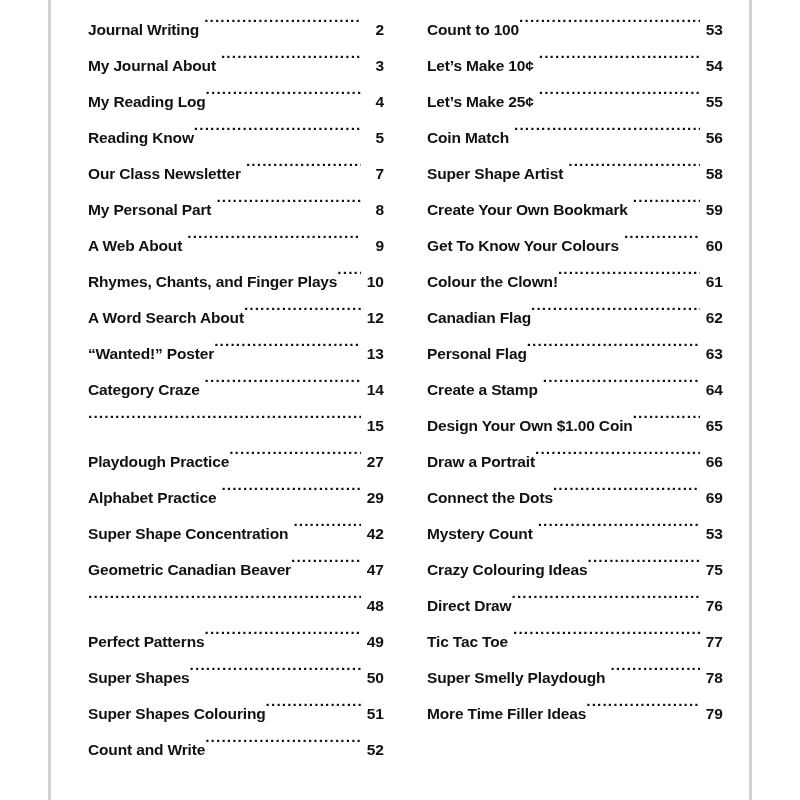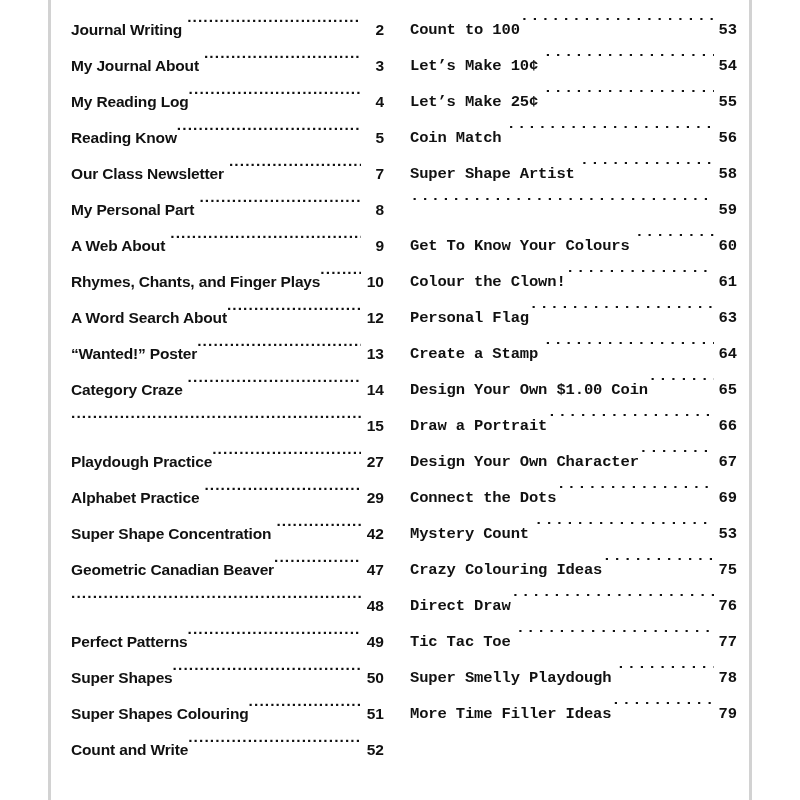--- a/index.html
+++ b/index.html
@@ -42,32 +42,32 @@
   }
   .toc-column.col-left {
     width: 348px;
     padding-left: 19px;
     padding-right: 16px;
     box-sizing: border-box;
   }
   .toc-column.col-right {
     width: 349px;
     padding-left: 10px;
-    padding-right: 12px;
+    padding-right: 26px;
     box-sizing: border-box;
-    font-family: Liberation Mono, monospace;
   }
 
   .toc-entry {
     display: flex;
     align-items: baseline;
     height: 36px;
     line-height: 36px;
     white-space: nowrap;
     overflow: hidden;
+    margin-left: 17px;
   }
   .toc-title {
     font-size: 15.5px;
     font-weight: bold;
     color: #111111;
     letter-spacing: -0.15px;
     flex: 0 0 auto;
   }
   .toc-leader {
     flex: 1 1 auto;
@@ -235,57 +235,58 @@
           <span class="toc-title">Coin Match</span>
           <span class="toc-leader"></span>
           <span class="toc-page">56</span>
         </div>
         <div class="toc-entry gap">
           <span class="toc-title">Super Shape Artist</span>
           <span class="toc-leader"></span>
           <span class="toc-page">58</span>
         </div>
         <div class="toc-entry gap">
+          <span class="toc-title">Create Your Own Bookmark</span>
           <span class="toc-leader"></span>
           <span class="toc-page">59</span>
         </div>
         <div class="toc-entry gap">
           <span class="toc-title">Get To Know Your Colours</span>
           <span class="toc-leader"></span>
           <span class="toc-page">60</span>
         </div>
         <div class="toc-entry">
           <span class="toc-title">Colour the Clown!</span>
           <span class="toc-leader"></span>
           <span class="toc-page">61</span>
         </div>
         <div class="toc-entry">
+          <span class="toc-title">Canadian Flag</span>
+          <span class="toc-leader"></span>
+          <span class="toc-page">62</span>
+        </div>
+        <div class="toc-entry">
           <span class="toc-title">Personal Flag</span>
           <span class="toc-leader"></span>
           <span class="toc-page">63</span>
         </div>
         <div class="toc-entry gap">
           <span class="toc-title">Create a Stamp</span>
           <span class="toc-leader"></span>
           <span class="toc-page">64</span>
         </div>
         <div class="toc-entry">
           <span class="toc-title">Design Your Own $1.00 Coin</span>
           <span class="toc-leader"></span>
           <span class="toc-page">65</span>
         </div>
         <div class="toc-entry">
           <span class="toc-title">Draw a Portrait</span>
           <span class="toc-leader"></span>
           <span class="toc-page">66</span>
-        </div>
-        <div class="toc-entry">
-          <span class="toc-title">Design Your Own Character</span>
-          <span class="toc-leader"></span>
-          <span class="toc-page">67</span>
         </div>
         <div class="toc-entry">
           <span class="toc-title">Connect the Dots</span>
           <span class="toc-leader"></span>
           <span class="toc-page">69</span>
         </div>
         <div class="toc-entry gap">
           <span class="toc-title">Mystery Count</span>
           <span class="toc-leader"></span>
           <span class="toc-page">53</span>

